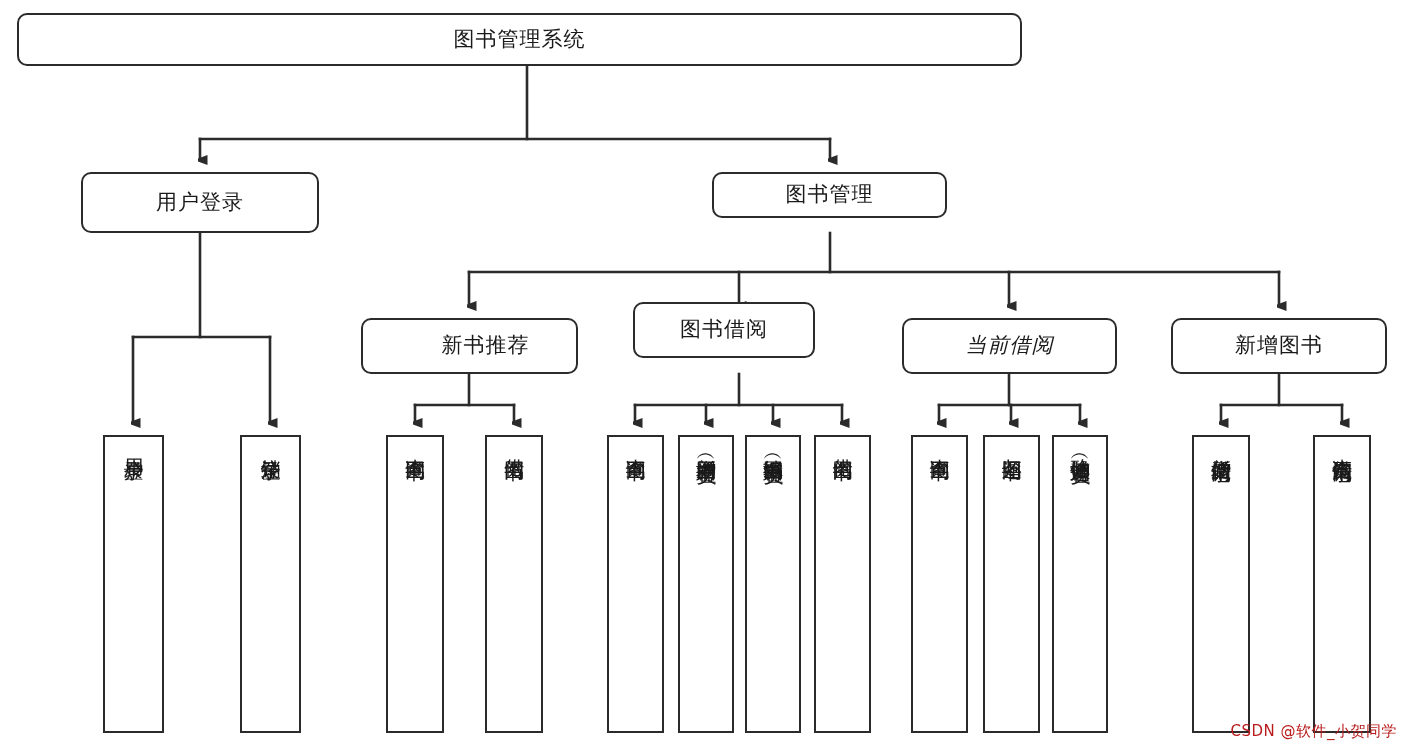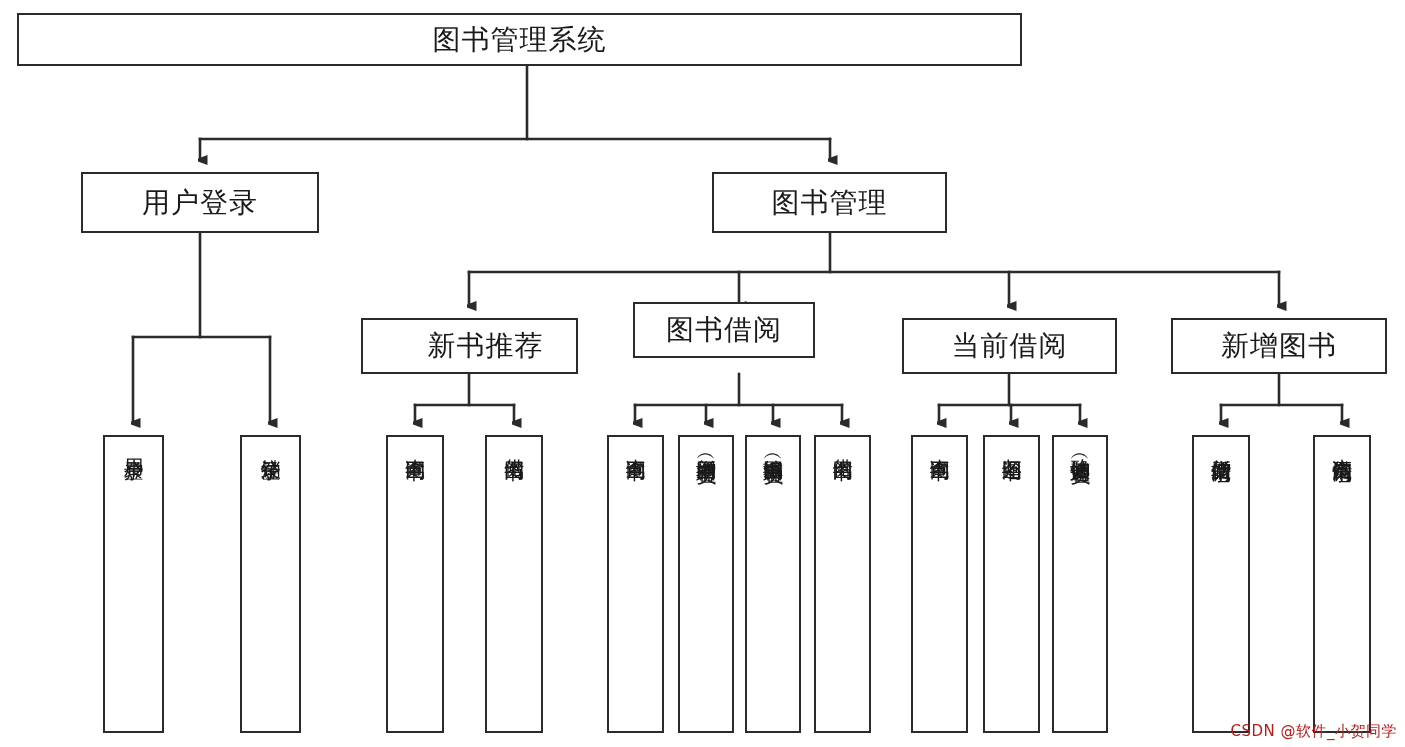--- a/index.html
+++ b/index.html
@@ -30,23 +30,24 @@
     position: absolute;
     box-sizing: border-box;
     background: #ffffff;
     border: 2px solid #2b2b2b;
     display: flex;
     align-items: center;
     justify-content: center;
     color: #1a1a1a;
   }
   .node.horiz {
-    font-size: 28px;
+    font-size: 21px;
     letter-spacing: 1px;
     line-height: 1.2;
+    border-radius: 10px;
   }
   .node.vert {
     align-items: flex-start;
     justify-content: center;
     padding-top: 6px;
   }
   .node.vert .vlabel {
     writing-mode: vertical-rl;
     text-orientation: upright;
     font-size: 20px;
@@ -121,31 +122,31 @@
     </g>
   </svg>
 
   <div class="node horiz" style="left: 17px; top: 13px; width: 1005px; height: 53px;">
     <span>图书管理系统</span>
   </div>
 
   <div class="node horiz" style="left: 81px; top: 172px; width: 238px; height: 61px;">
     <span>用户登录</span>
   </div>
-  <div class="node horiz" style="left: 712px; top: 172px; width: 235px; height: 61px;">
+  <div class="node horiz" style="left: 712px; top: 172px; width: 235px; height: 46px;">
     <span>图书管理</span>
   </div>
 
   <div class="node horiz" style="left: 361px; top: 318px; width: 217px; height: 56px; padding-left: 32px;">
     <span>新书推荐</span>
   </div>
   <div class="node horiz" style="left: 633px; top: 302px; width: 182px; height: 56px;">
     <span>图书借阅</span>
   </div>
-  <div class="node horiz" style="left: 902px; top: 318px; width: 215px; height: 56px;">
+  <div class="node horiz" style="left: 902px; top: 318px; width: 215px; height: 56px; font-style: italic;">
     <span>当前借阅</span>
   </div>
   <div class="node horiz" style="left: 1171px; top: 318px; width: 216px; height: 56px;">
     <span>新增图书</span>
   </div>
 
   <div class="node vert" style="left: 103px; top: 435px; width: 61px; height: 298px;">
     <span class="vlabel">用户登录</span>
   </div>
   <div class="node vert" style="left: 240px; top: 435px; width: 61px; height: 298px;">

